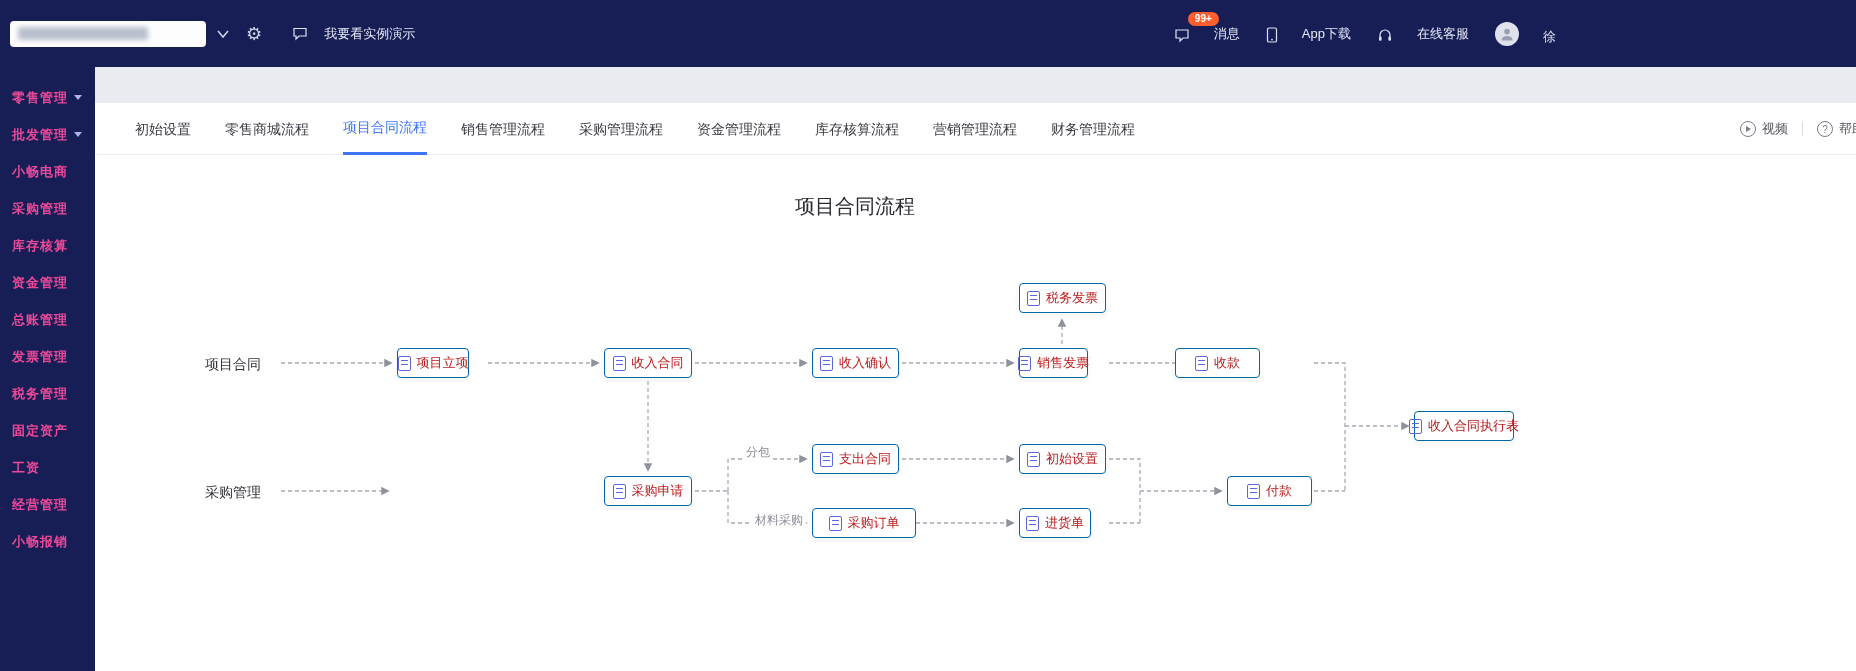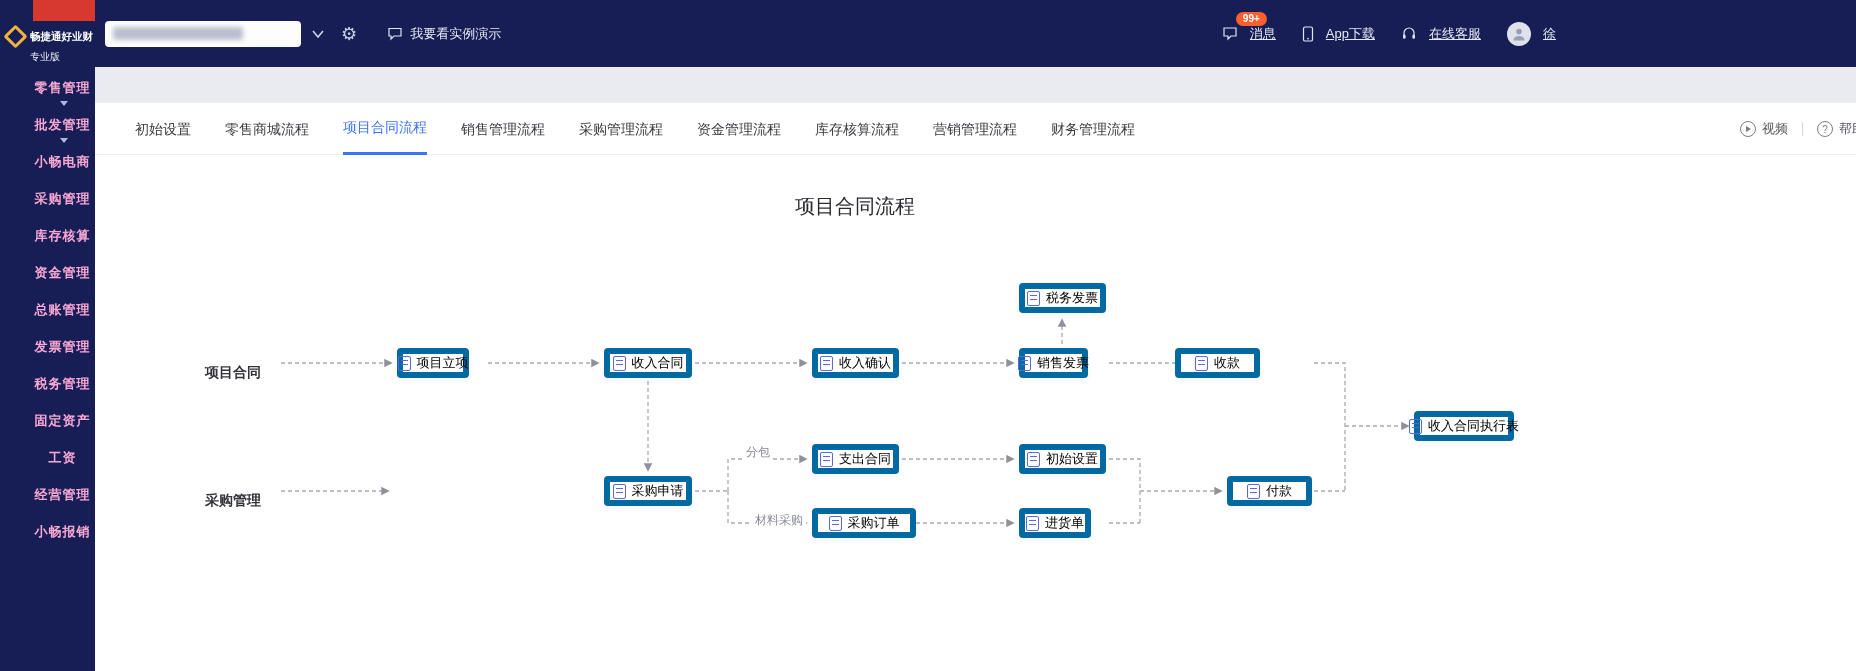--- a/index.html
+++ b/index.html
@@ -14,33 +14,33 @@
   .logo-red { position:absolute; left:33px; top:0; width:62px; height:21px; background:#d7392f; }
   .logo-row { position:absolute; left:7px; top:28px; display:flex; align-items:center; gap:6px; }
   .logo-diamond { width:11px; height:11px; border:3px solid #f0b23b; border-radius:2px; transform:rotate(45deg); }
   .logo-text { color:#ffffff; font-size:10.5px; font-weight:700; white-space:nowrap; }
   .logo-sub { position:absolute; left:30px; top:50px; color:#e8eaf5; font-size:10px; }
   .org-select { margin-left:10px; width:196px; height:26px; background:#fdfdfe; border-radius:4px;
     display:flex; align-items:center; padding:0 8px; box-sizing:border-box; cursor:pointer; }
   .org-blur { width:130px; height:13px; background:#b9bfce; border-radius:2px; filter:blur(2.5px); }
   .chev-wrap { margin-left:10px; cursor:pointer; display:flex; align-items:center; }
   .gear-icon { margin-left:16px; color:#c9cfe3; font-size:18px; cursor:pointer; line-height:1; }
-  .demo-link { margin-left:30px; display:flex; align-items:center; gap:7px; color:#e6e9f6; font-size:13px; cursor:pointer; }
+  .demo-link { margin-left:30px; display:flex; align-items:center; gap:16px; color:#e6e9f6; font-size:13px; cursor:pointer; }
   .topbar-right { margin-left:auto; padding-right:300px; display:flex; align-items:center; gap:26px;
     color:#e6e9f6; font-size:13px; }
-  .top-item { display:flex; align-items:center; gap:12px; position:relative; cursor:pointer; white-space:nowrap;text-decoration:underline; }
+  .top-item { display:flex; align-items:flex-end; gap:24px; position:relative; cursor:pointer; white-space:nowrap; }
   .badge { position:absolute; top:-13px; left:14px; background:#ff5e2e; color:#fff; font-size:10px;
     padding:1.5px 7px; border-radius:9px; font-weight:700; }
   .avatar { width:24px; height:24px; border-radius:50%; background:#dfe2ec;
     display:flex; align-items:center; justify-content:center; overflow:hidden; flex:0 0 auto; }
   
   .sidebar { position:absolute; left:0; top:67px; width:95px; height:604px; background:#171e55;
     z-index:2; padding-top:12px; box-sizing:border-box; }
-  .side-item { height:37px; display:flex; align-items:center; padding-left:30px; gap:4px;
-    color:#f9a8d4; font-size:13px; font-weight:600; letter-spacing:1px; cursor:pointer; white-space:nowrap;flex-direction:column; }
+  .side-item { height:37px; display:flex; align-items:center; padding-left:12px; gap:4px;
+    color:#ec4899; font-size:13px; font-weight:600; letter-spacing:1px; cursor:pointer; white-space:nowrap; }
   .caret { width:0; height:0; border-left:4px solid transparent; border-right:4px solid transparent;
     border-top:5px solid #aeb6e8; margin-left:2px; }
   
   .tabbar { position:absolute; left:95px; top:67px; width:1761px; height:36px; background:#e9ebf0;
     display:flex; align-items:stretch; padding-left:5px; gap:5px; box-sizing:border-box; }
   .tab { min-width:46px; padding:0 13px; display:flex; align-items:center; justify-content:center; gap:8px;
     background:#ffffff; color:#333; font-size:13px; cursor:pointer;margin-top:48px; }
   .tab.active { background:#3d73f5; color:#ffffff; }
   .tab-close { font-size:14px; opacity:.9; cursor:pointer; }
   
@@ -54,42 +54,34 @@
   .ring-icon { width:16px; height:16px; border-radius:50%; border:1px solid #7a7d87; box-sizing:border-box;
     display:inline-flex; align-items:center; justify-content:center; font-size:10px; color:#7a7d87; flex:0 0 auto; cursor:pointer; }
   .play-tri { width:0; height:0; border-left:5px solid #7a7d87; border-top:3.5px solid transparent;
     border-bottom:3.5px solid transparent; margin-left:1px; }
   .nav-sep { width:1px; height:14px; background:#d8d9e0; margin:0 8px; }
   
   .flow-area { position:relative; width:1761px; height:516px; }
   .flow-svg { position:absolute; left:0; top:0; }
   .flow-title { position:absolute; left:560px; top:38px; width:400px; text-align:center;
     font-size:20px; color:#2b2b33; font-weight:500; }
-  .lane-label { position:absolute; font-size:14px; color:#33333b; font-weight:700;margin-top:8px; }
-  .node { position:absolute; height:30px; background:#fff; border:6px solid #0369a1; border-radius:4px;
+  .lane-label { position:absolute; font-size:14px; color:#33333b; font-weight:400; }
+  .node { position:absolute; height:30px; background:#fff; border:1px solid #0369a1; border-radius:4px;
     box-shadow:0 2px 6px rgba(40,50,120,.06); display:flex; align-items:center; justify-content:center;
-    gap:6px; font-size:13px; color:#000000; box-sizing:border-box; padding:0 6px; cursor:pointer; white-space:nowrap; }
+    gap:6px; font-size:13px; color:#b91c1c; box-sizing:border-box; padding:0 6px; cursor:pointer; white-space:nowrap; }
   .doc-icon { width:11px; height:13px; border:1.4px solid #5a67dd; border-radius:2px; position:relative; flex:0 0 auto; }
   .doc-icon::before, .doc-icon::after { content:""; position:absolute; left:2px; right:2px; height:1.4px; background:#5a67dd; }
   .doc-icon::before { top:3px; } .doc-icon::after { top:7px; }
   .edge-label { position:absolute; font-size:12px; color:#8a8c96; background:#fff; padding:0 3px; }
   svg { display:block; }
 </style>
 </head>
 <body>
 
 <div class="topbar">
-  <div class="logo-block">
-    <div class="logo-red"></div>
-    <div class="logo-row">
-      <span class="logo-diamond"></span>
-      <span class="logo-text">畅捷通好业财</span>
-    </div>
-    <div class="logo-sub">专业版</div>
-  </div>
 
   <div class="org-select">
     <div class="org-blur"></div>
   </div>
   <span class="chev-wrap">
     <svg width="14" height="10" viewBox="0 0 14 10">
         <polyline points="2,2 7,8 12,2" fill="none" stroke="#cdd2e4" stroke-width="1.6"></polyline>
       </svg>
   </span>
   <span class="gear-icon">⚙</span>

